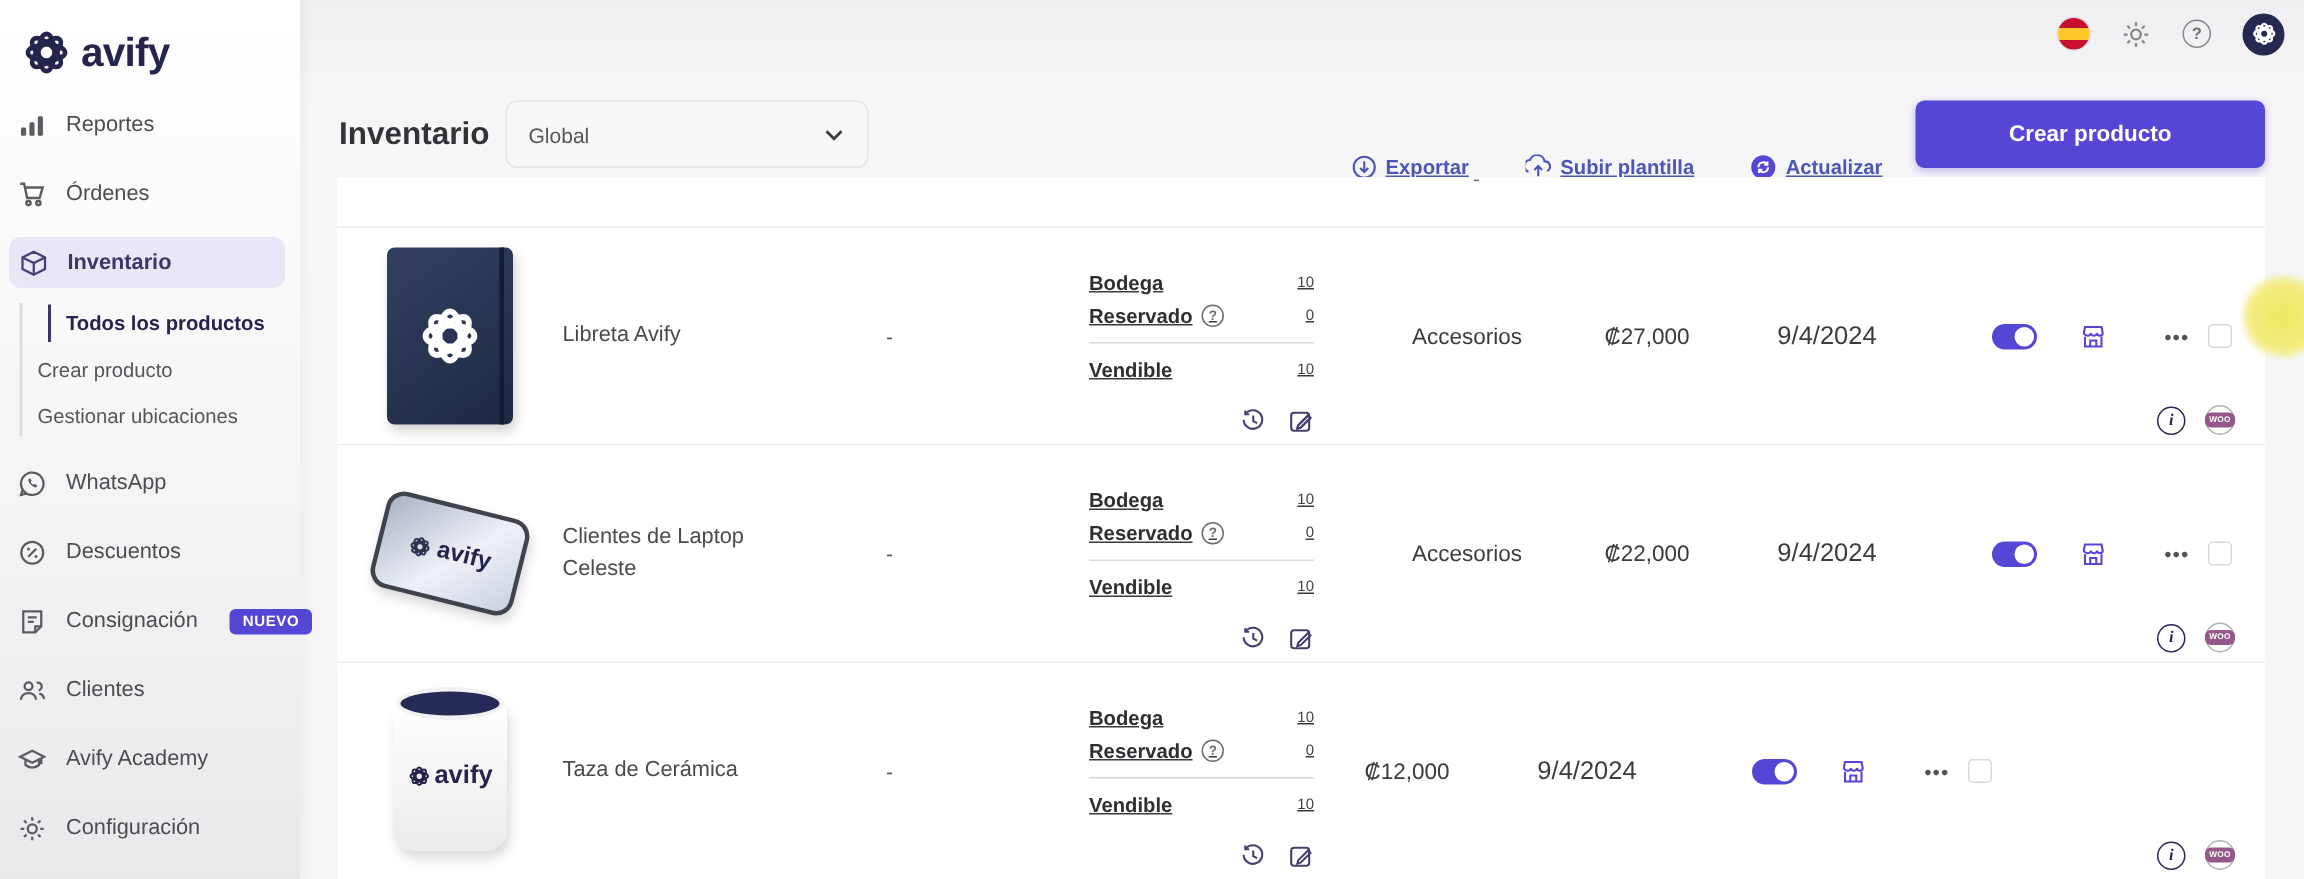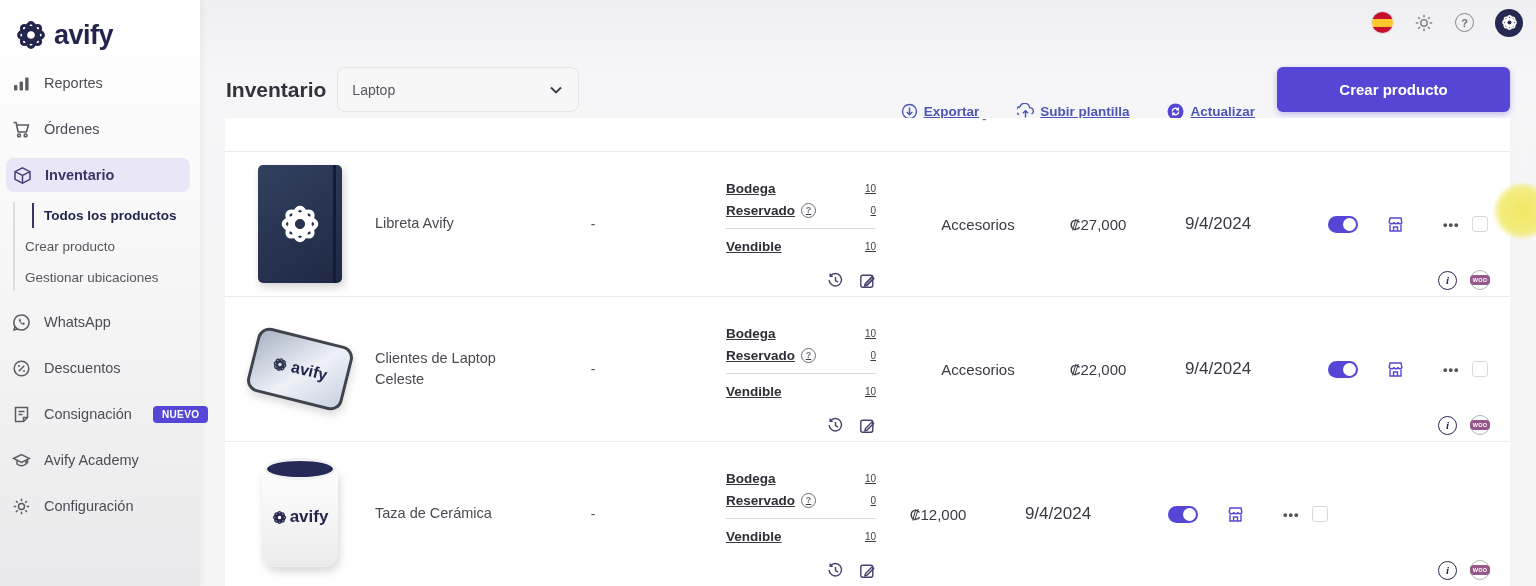--- a/index.html
+++ b/index.html
@@ -208,20 +208,31 @@
     <span class="nico">
       <svg viewBox="0 0 19 19" fill="none" stroke="currentColor" stroke-width="1.5">
           <path d="M3.5 2.5h12v10l-4 4h-8z"></path>
           <path d="M11.5 16.5v-4h4M6.5 6.5h6M6.5 9.5h4"></path>
         </svg>
     </span>
     <span>Consignación</span>
     <span class="badge-new">NUEVO</span>
   </div>
 
+  <div class="nav-item">
+    <span class="nico">
+      <svg viewBox="0 0 19 19" fill="none" stroke="currentColor" stroke-width="1.5">
+          <circle cx="7" cy="6.5" r="2.6"></circle>
+          <path d="M1.8 15.5c.5-3 2.7-4.4 5.2-4.4s4.7 1.4 5.2 4.4"></path>
+          <path d="M12.4 4.2a2.6 2.6 0 1 1 1.4 5"></path>
+          <path d="M14.2 11.4c1.8.4 2.9 1.7 3.2 3.6"></path>
+        </svg>
+    </span>
+    <span>Clientes</span>
+  </div>
 
   <div class="nav-item">
     <span class="nico">
       <svg viewBox="0 0 19 19" fill="none" stroke="currentColor" stroke-width="1.5">
           <path d="M1.5 7.5 9.5 3.5 17.5 7.5 9.5 11.5z"></path>
           <path d="M5 9.7v3.3c2.8 2.2 6.2 2.2 9 0V9.7M15.5 8.5v4"></path>
         </svg>
     </span>
     <span>Avify Academy</span>
   </div>
@@ -253,21 +264,21 @@
         <use href="#knot"></use>
       </svg>
   </span>
 </div>
 
 <div class="main">
 
   <div class="page-header">
     <span class="page-title">Inventario</span>
     <div class="select">
-      <span>Laptop</span>
+      <span>Global</span>
       <span class="chev">
         <svg viewBox="0 0 16 16" fill="none" stroke="currentColor" stroke-width="1.8">
             <path d="M3 5.5 8 10.5 13 5.5"></path>
           </svg>
       </span>
     </div>
     <div class="hlinks">
       <span class="hlink">
         <span class="hico">
           <svg viewBox="0 0 17 17" fill="none" stroke="currentColor" stroke-width="1.4">

